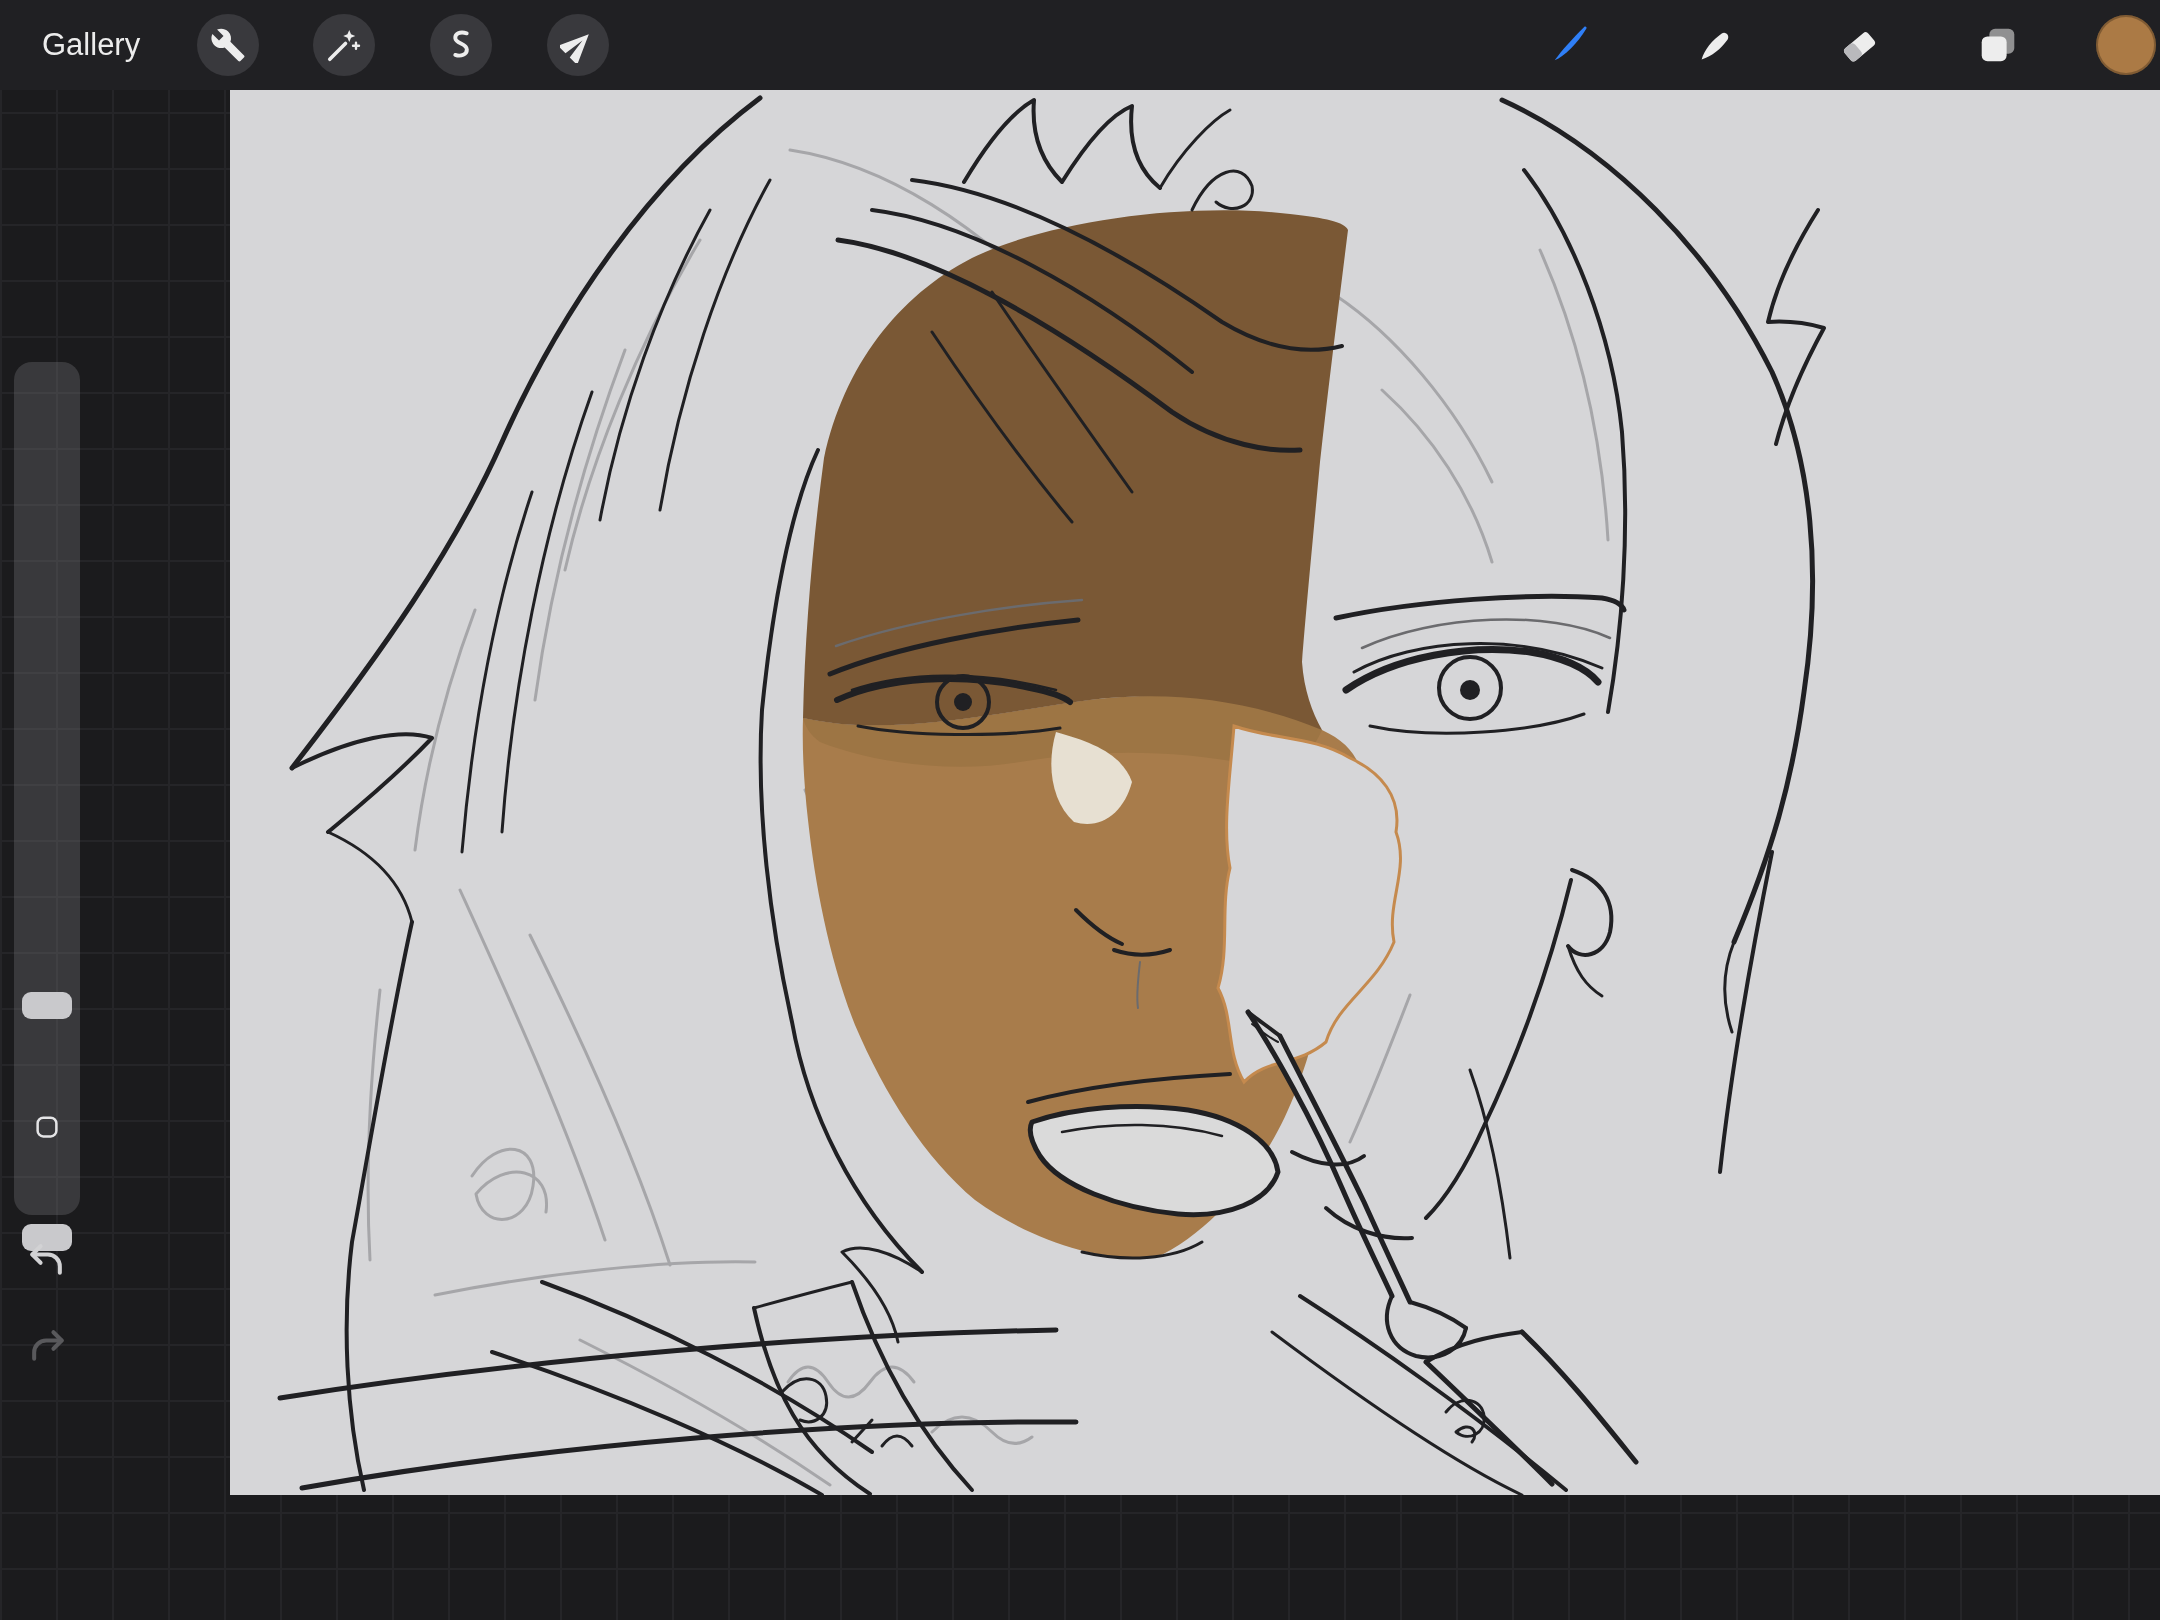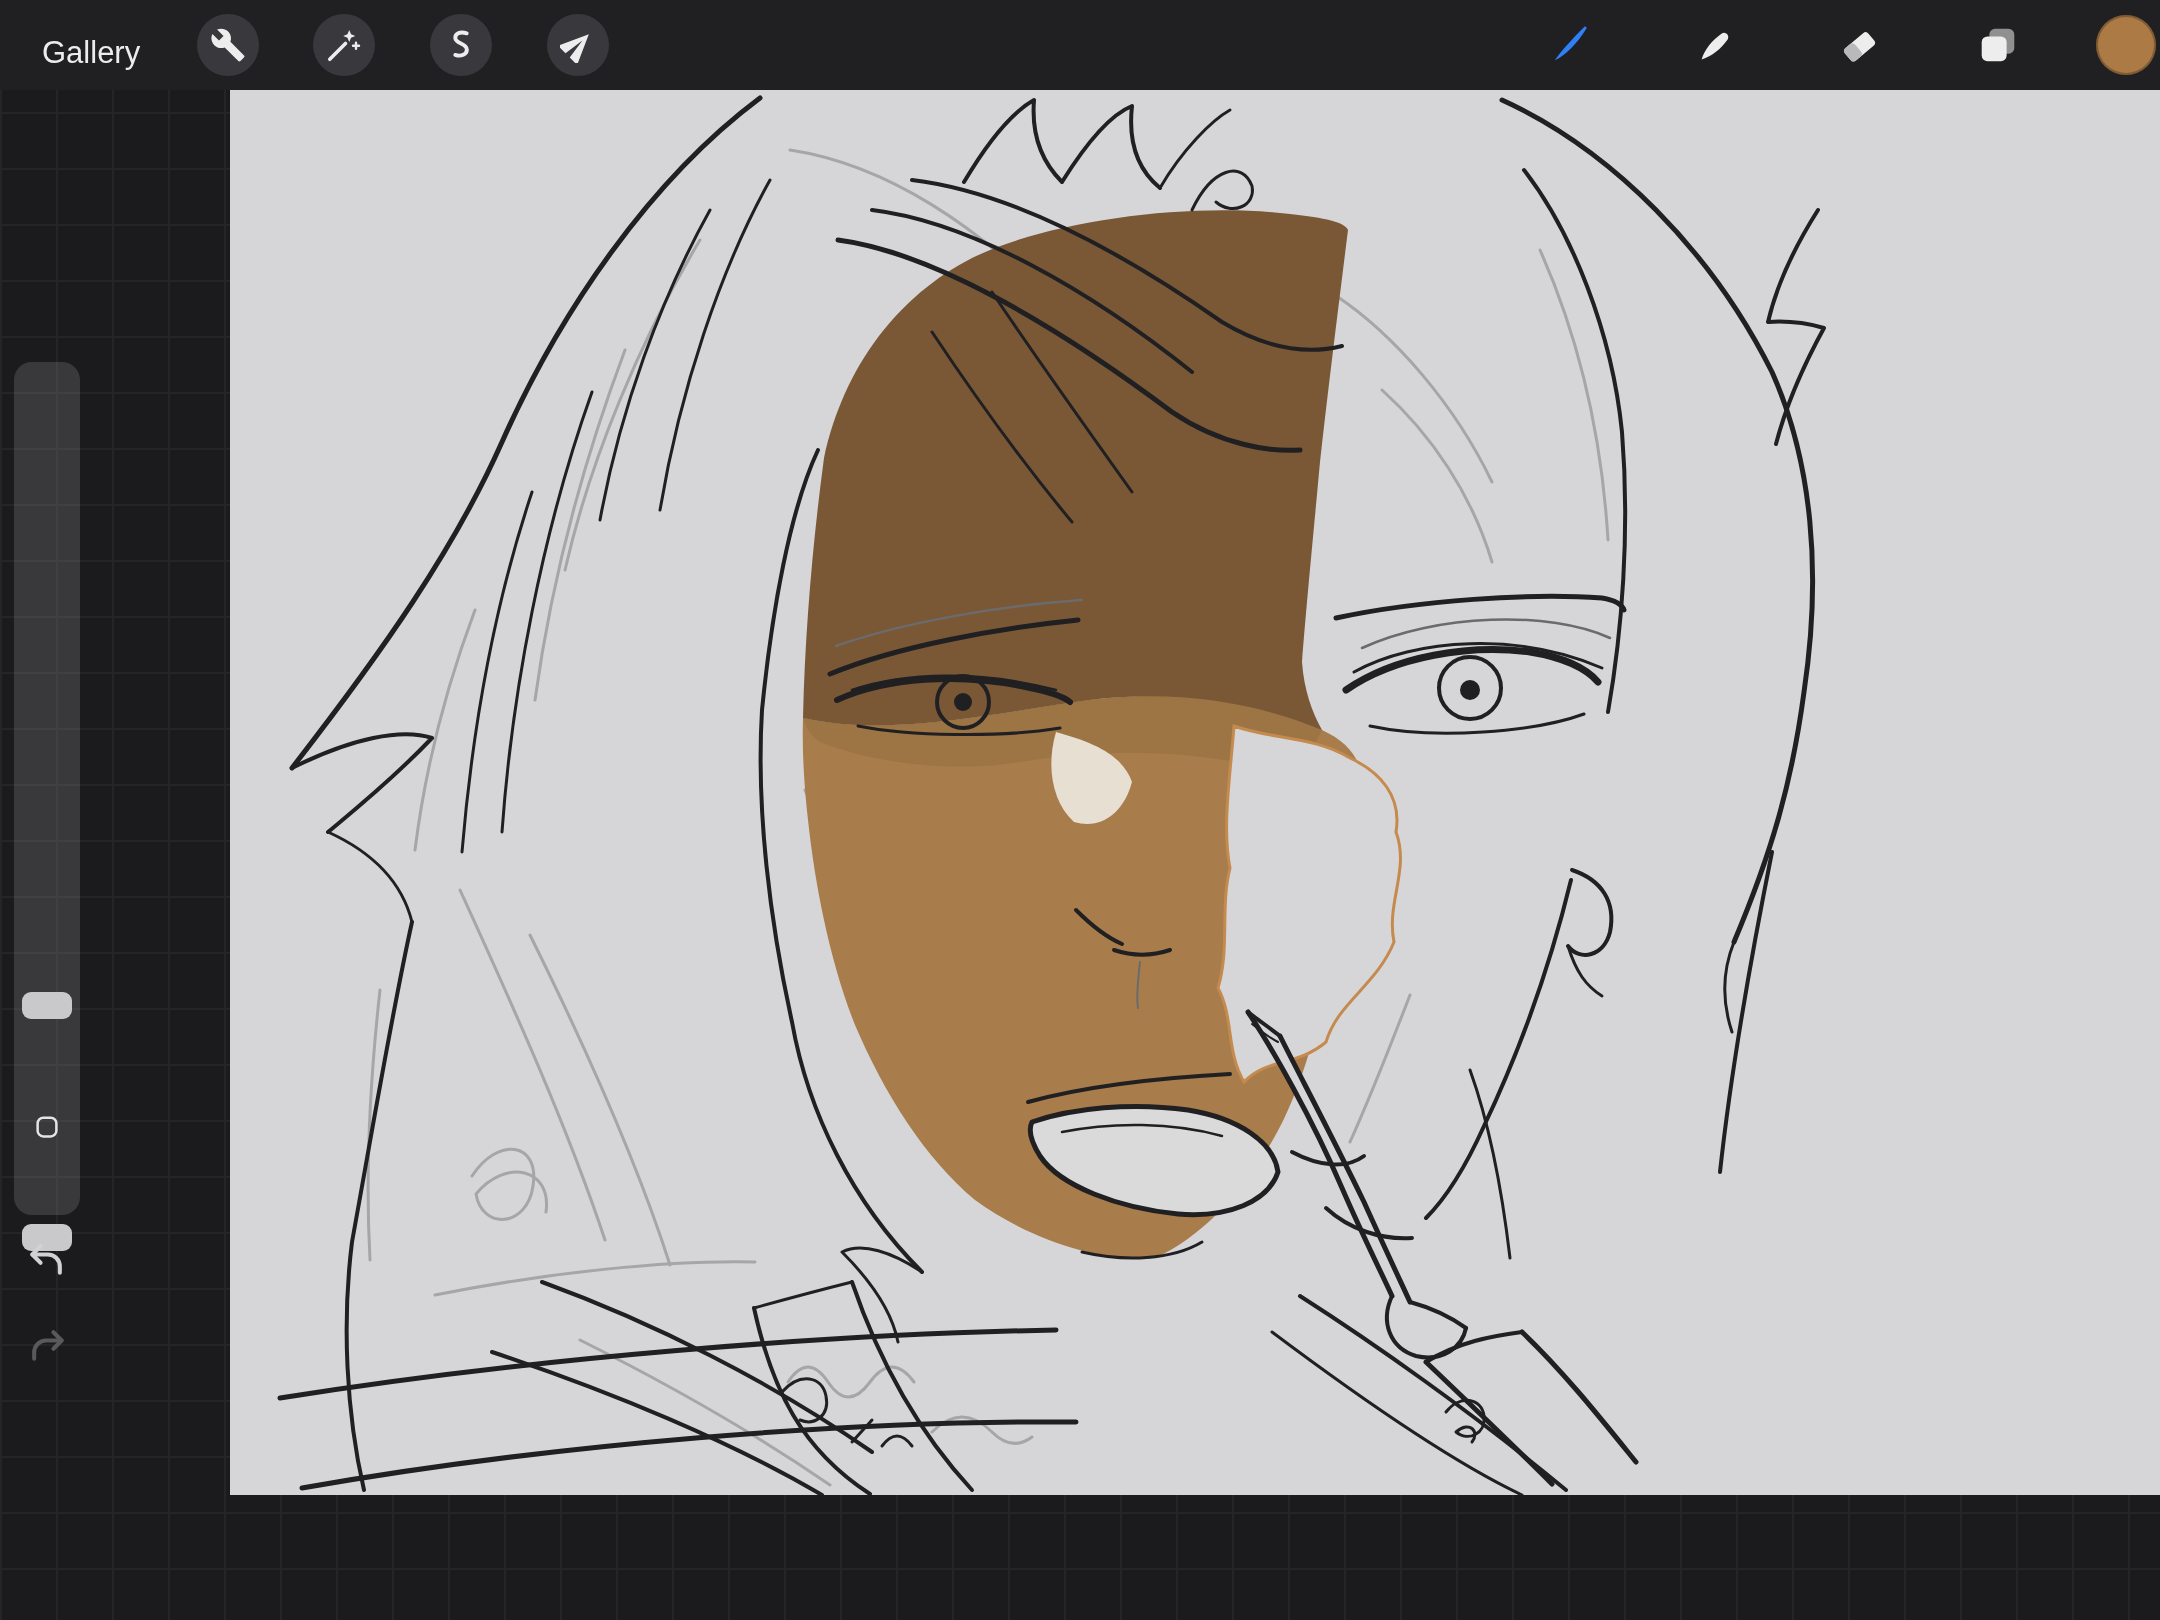--- a/index.html
+++ b/index.html
@@ -8,21 +8,21 @@
     background-color:#1b1b1d;
     background-image:linear-gradient(#252528 2px,transparent 2px),
                      linear-gradient(90deg,#252528 2px,transparent 2px);
     background-size:56px 56px;}
   
   .canvas{position:absolute;left:230px;top:90px;width:1930px;height:1405px;
     background:#d6d6d8;}
   .canvas svg{display:block;width:100%;height:100%;}
   
   .topbar{position:absolute;left:0;top:0;width:2160px;height:90px;background:#202023;z-index:10;}
-  .gallery{position:absolute;left:42px;top:8px;height:90px;line-height:90px;
+  .gallery{position:absolute;left:42px;top:0;height:90px;line-height:90px;
     color:#ececec;font-size:31px;font-weight:400;cursor:default;text-align:center;}
   .circ{position:absolute;top:14px;width:62px;height:62px;border-radius:50%;
     background:#39393d;border:none;padding:0;display:flex;align-items:center;justify-content:center;}
   .circ svg{width:36px;height:36px;}
   .flat{position:absolute;top:15px;width:60px;height:60px;background:none;border:none;padding:0;
     display:flex;align-items:center;justify-content:center;}
   .flat svg{width:46px;height:46px;}
   .swatch{position:absolute;top:15px;width:60px;height:60px;border:none;padding:0;border-radius:50%;
     box-shadow:inset 0 0 0 2px rgba(0,0,0,.25);}
   

